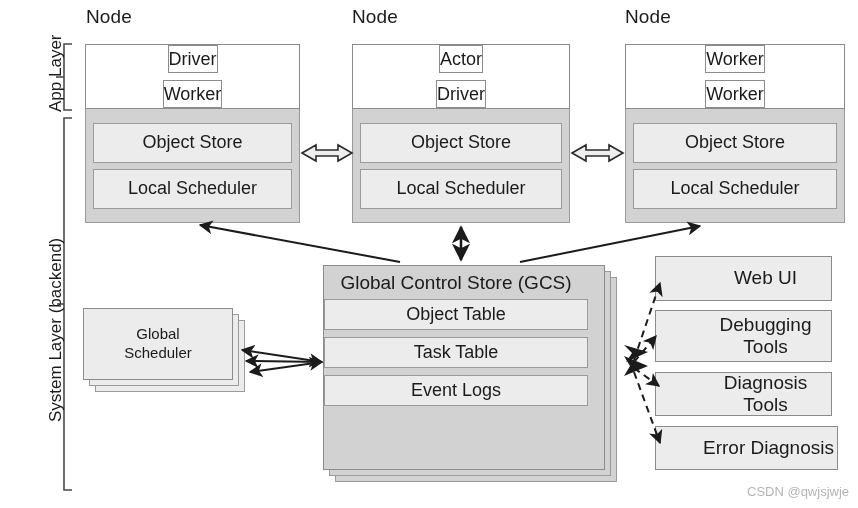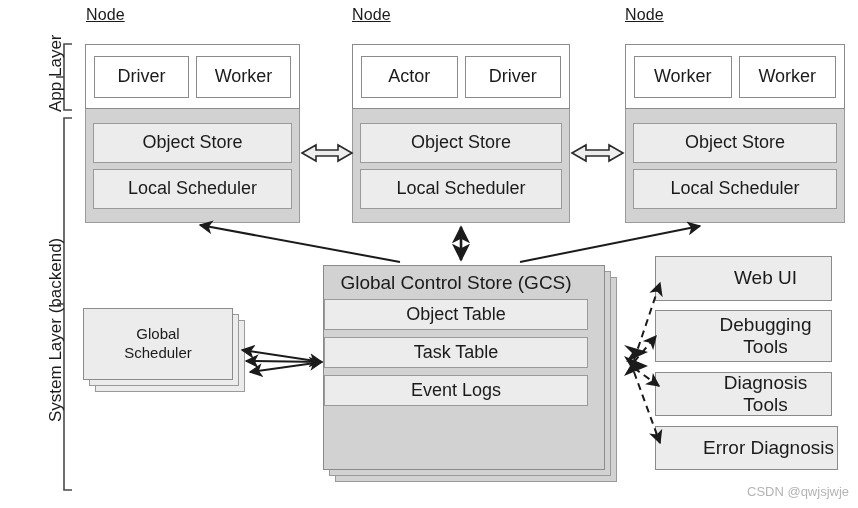--- a/index.html
+++ b/index.html
@@ -15,30 +15,30 @@
     position: relative;
     width: 858px;
     height: 508px;
     background: #ffffff;
     overflow: hidden;
   }
   .abs { position: absolute; }
 
   
   .node-label {
-    font-size: 16px;
+    font-size: 19px;
     color: #1b1b1b;
     letter-spacing: 0.1px;
     white-space: nowrap;
-    text-decoration: underline;
   }
   .node-box {
     box-sizing: border-box;
     border: 1.5px solid #8b8b8b;
     background: #ffffff;
+    flex-direction: column;
   }
   .node-app {
     box-sizing: border-box;
     display: flex;
     align-items: center;
     justify-content: center;
     gap: 7px;
     padding: 0 8px;
     background: #ffffff;
   }

